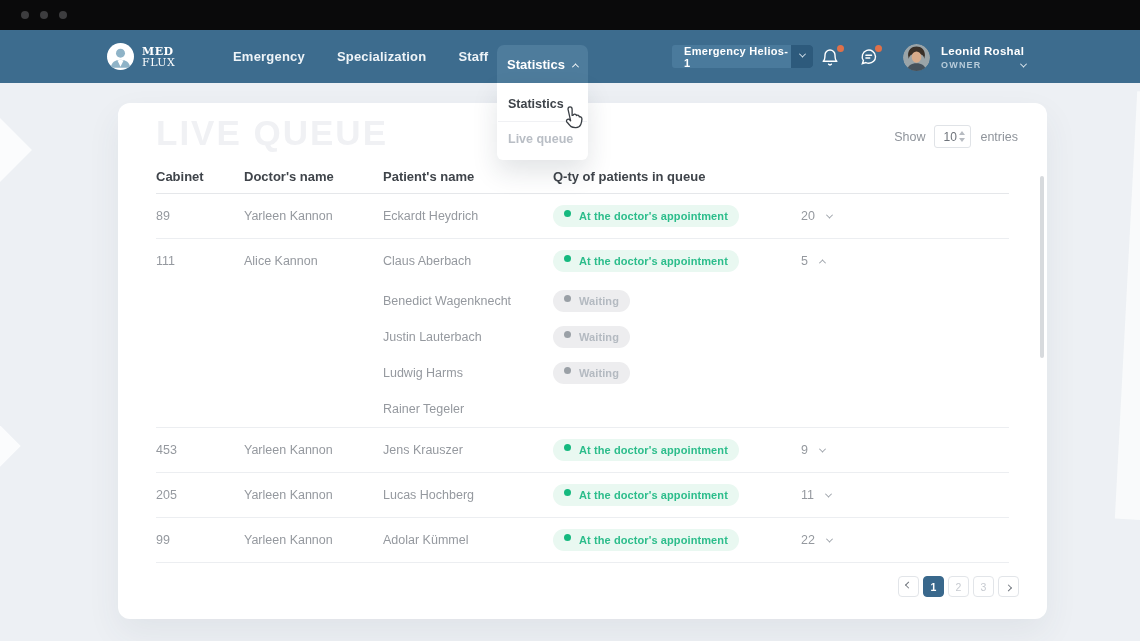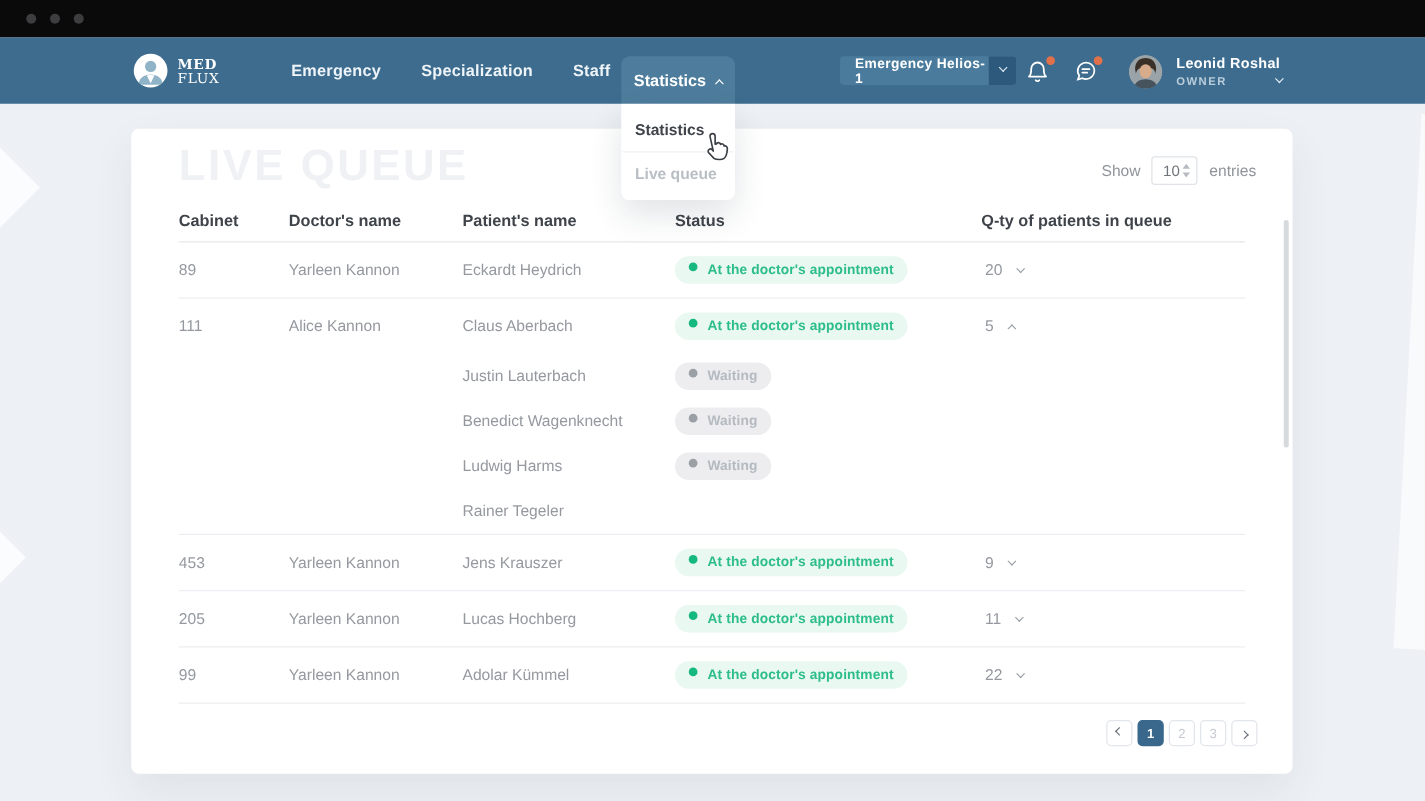--- a/index.html
+++ b/index.html
@@ -70,22 +70,22 @@
   .cursor-icon { position:absolute; left:559px; top:103px; z-index:60; }
 
   
   .deco { position:absolute; background:#fbfcfd; }
   .deco-l1 { left:-26px; top:126px; width:48px; height:48px; transform:rotate(45deg); }
   .deco-l2 { left:-30px; top:425px; width:42px; height:42px; transform:rotate(45deg); }
   .deco-r  { right:-28px; top:92px; width:42px; height:428px; transform:rotate(3deg); opacity:.8; }
 
   
   .card {
-    position:absolute; left:105px; top:103px; width:929px; height:516px;
-    background:#fff; border-radius:6px; box-shadow:0 14px 34px rgba(60,70,85,.07);
+    position:absolute; left:118px; top:103px; width:929px; height:516px;
+    background:#fff; border-radius:12px; box-shadow:0 14px 34px rgba(60,70,85,.07);
   }
   .watermark {
     position:absolute; left:38px; top:10px;
     font-size:35px; font-weight:800; letter-spacing:2px; color:#f0f1f4;
   }
   .show-entries { position:absolute; top:22px; right:29px; display:flex; align-items:center; gap:9px; font-size:12.5px; color:#8f949b; }
   .entries-box { width:37px; height:23px; border:1px solid #e0e3e7; border-radius:3px; display:flex; align-items:center; padding:0 5px 0 8px; background:#fff; }
   .entries-box .num { flex:1; font-size:12px; color:#6e737a; }
   .spinner { display:flex; flex-direction:column; gap:3px; cursor:pointer; }
   .tri-up { width:0; height:0; border-left:3px solid transparent; border-right:3px solid transparent; border-bottom:4px solid #b7bbc1; }
@@ -230,21 +230,20 @@
         <span class="tri-down"></span>
       </span>
     </span>
     <span>entries</span>
   </div>
 
   <div class="t-head">
     <span>Cabinet</span>
     <span>Doctor's name</span>
     <span>Patient's name</span>
-    <span>Status</span>
     <span>Q-ty of patients in queue</span>
   </div>
 
   <div class="t-body">
       <div class="t-row">
         <div class="t-cell">
           <div class="line">89</div>
         </div>
         <div class="t-cell">
           <div class="line">Yarleen Kannon</div>
@@ -271,22 +270,22 @@
       </div>
       <div class="t-row">
         <div class="t-cell">
           <div class="line">111</div>
         </div>
         <div class="t-cell">
           <div class="line">Alice Kannon</div>
         </div>
         <div class="t-cell">
           <div class="line">Claus Aberbach</div>
+          <div class="line">Benedict Wagenknecht</div>
           <div class="line">Justin Lauterbach</div>
-          <div class="line">Benedict Wagenknecht</div>
           <div class="line">Ludwig Harms</div>
           <div class="line">Rainer Tegeler</div>
         </div>
         <div class="t-cell">
           <div class="line">
             <div class="pill" style="background: rgb(233, 248, 241); color: rgb(44, 189, 139);">
               <div class="dot" style="background: rgb(21, 185, 127);"></div>
               <span>At the doctor's appointment</span>
             </div>
           </div>

